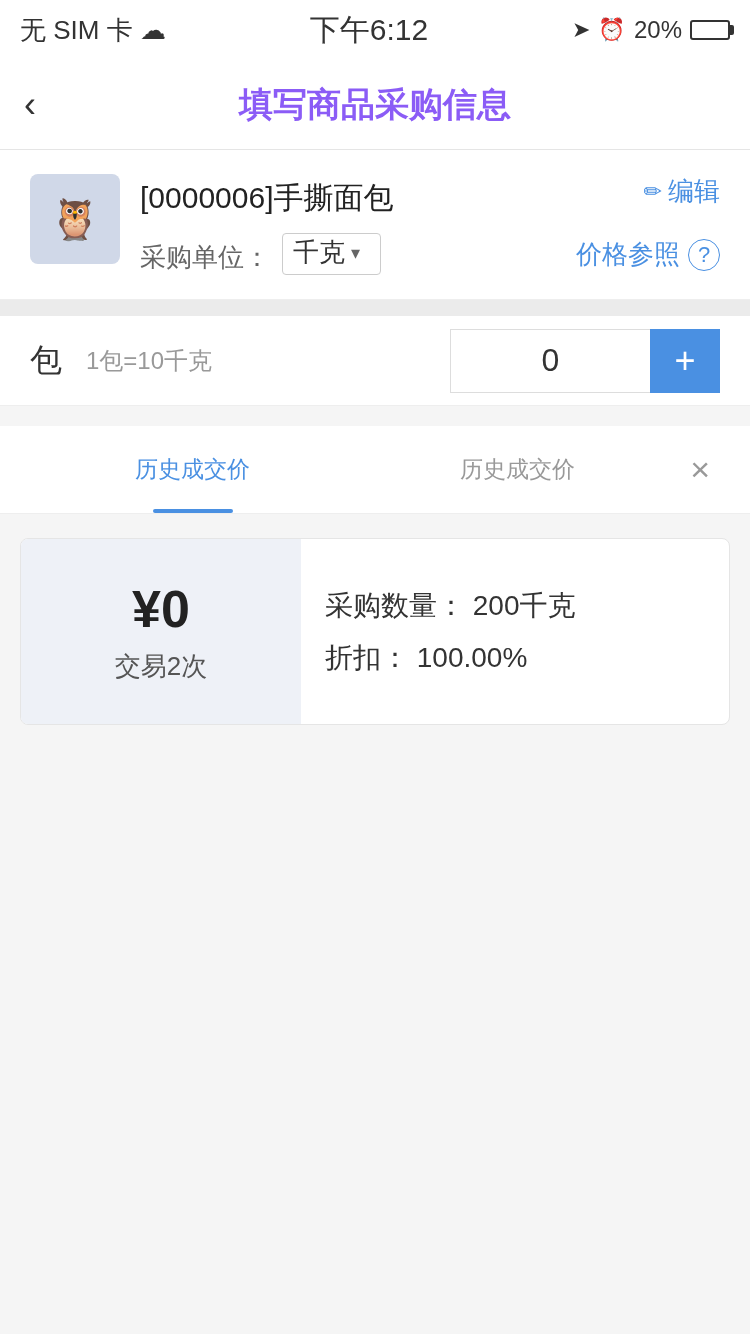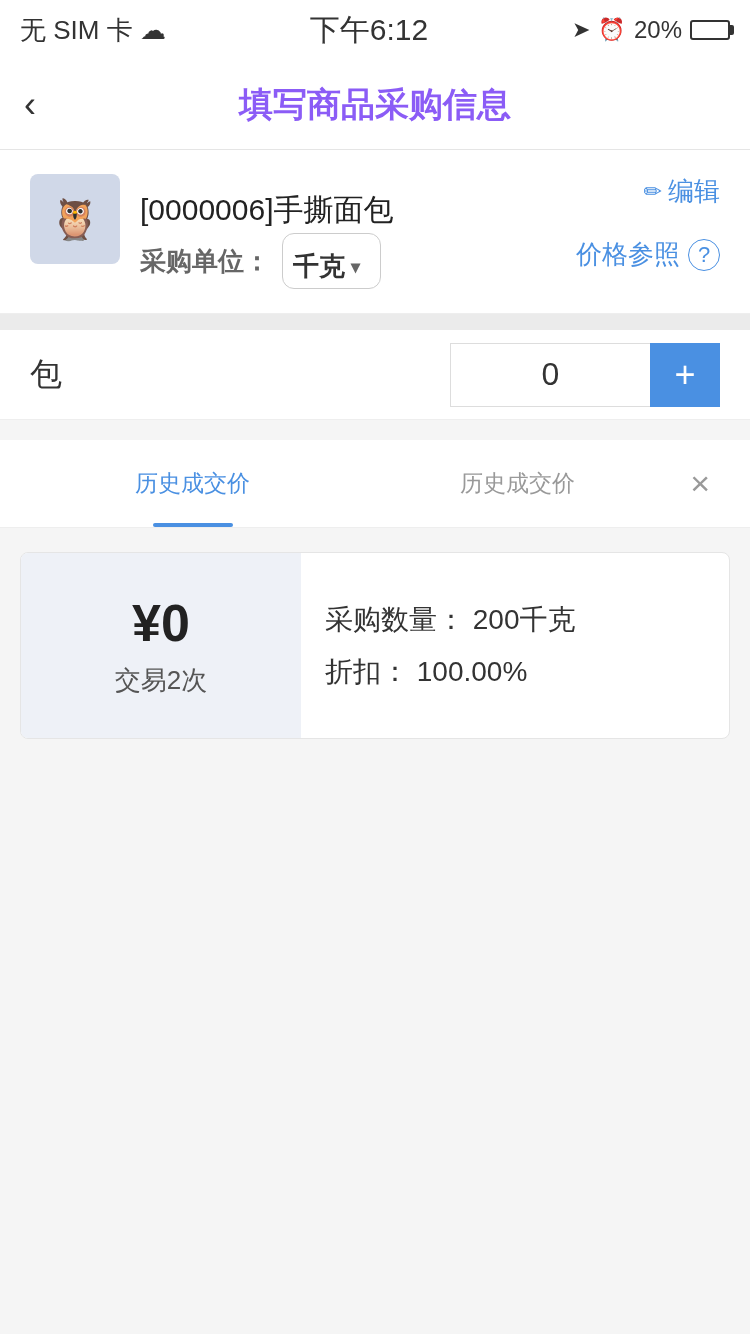--- a/index.html
+++ b/index.html
@@ -129,37 +129,35 @@
     .product-info {
       display: flex;
       flex-direction: column;
       justify-content: flex-start;
       padding-top: 4px;
     }
     .product-name {
       font-size: 30px;
       font-weight: 500;
       color: #222;
-      margin-top: 12px;
     }
     .product-unit-row {
       display: flex;
-      align-items: center;
+      align-items: flex-end;
       gap: 12px;
-      margin-top: 2px;
-      font-weight: bold;
+      margin-top: 14px;
     }
     .unit-label {
       font-size: 26px;
       color: #666;
     }
     .unit-select {
       border: 1px solid #ccc;
-      border-radius: 12px;
-      padding: 15px 20px 4px 10px;
+      border-radius: 4px;
+      padding: 1px 20px 4px 10px;
       font-size: 26px;
       color: #333;
       background: #fff;
       position: relative;
       display: inline-flex;
       align-items: center;
       gap: 6px;
     }
     .unit-select-arrow {
       font-size: 18px;
@@ -397,20 +395,21 @@
         <span class="price-ref-help">?</span>
       </div>
     </div>
   </div>
 </div>
 
 <div class="divider-thick"></div>
 
 <div class="quantity-row">
   <span class="qty-unit-label">包</span>
+  <span class="qty-conversion">1包=10千克</span>
   <div class="qty-input-area">
     <input class="qty-input" type="text" value="0" style="">
     <div class="qty-plus">+</div>
   </div>
 </div>
 
 <div class="panel-tabs">
   <div class="tab-item active">
     <span>历史成交价</span>
     <div class="tab-underline"></div>

